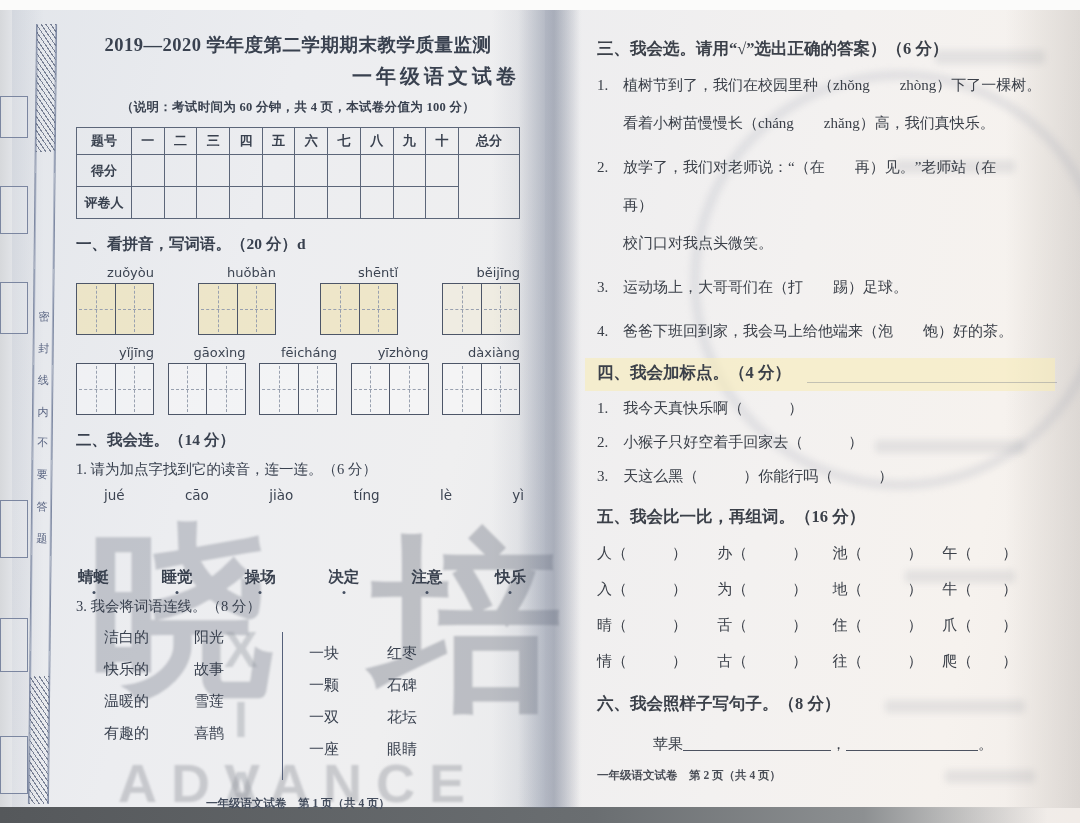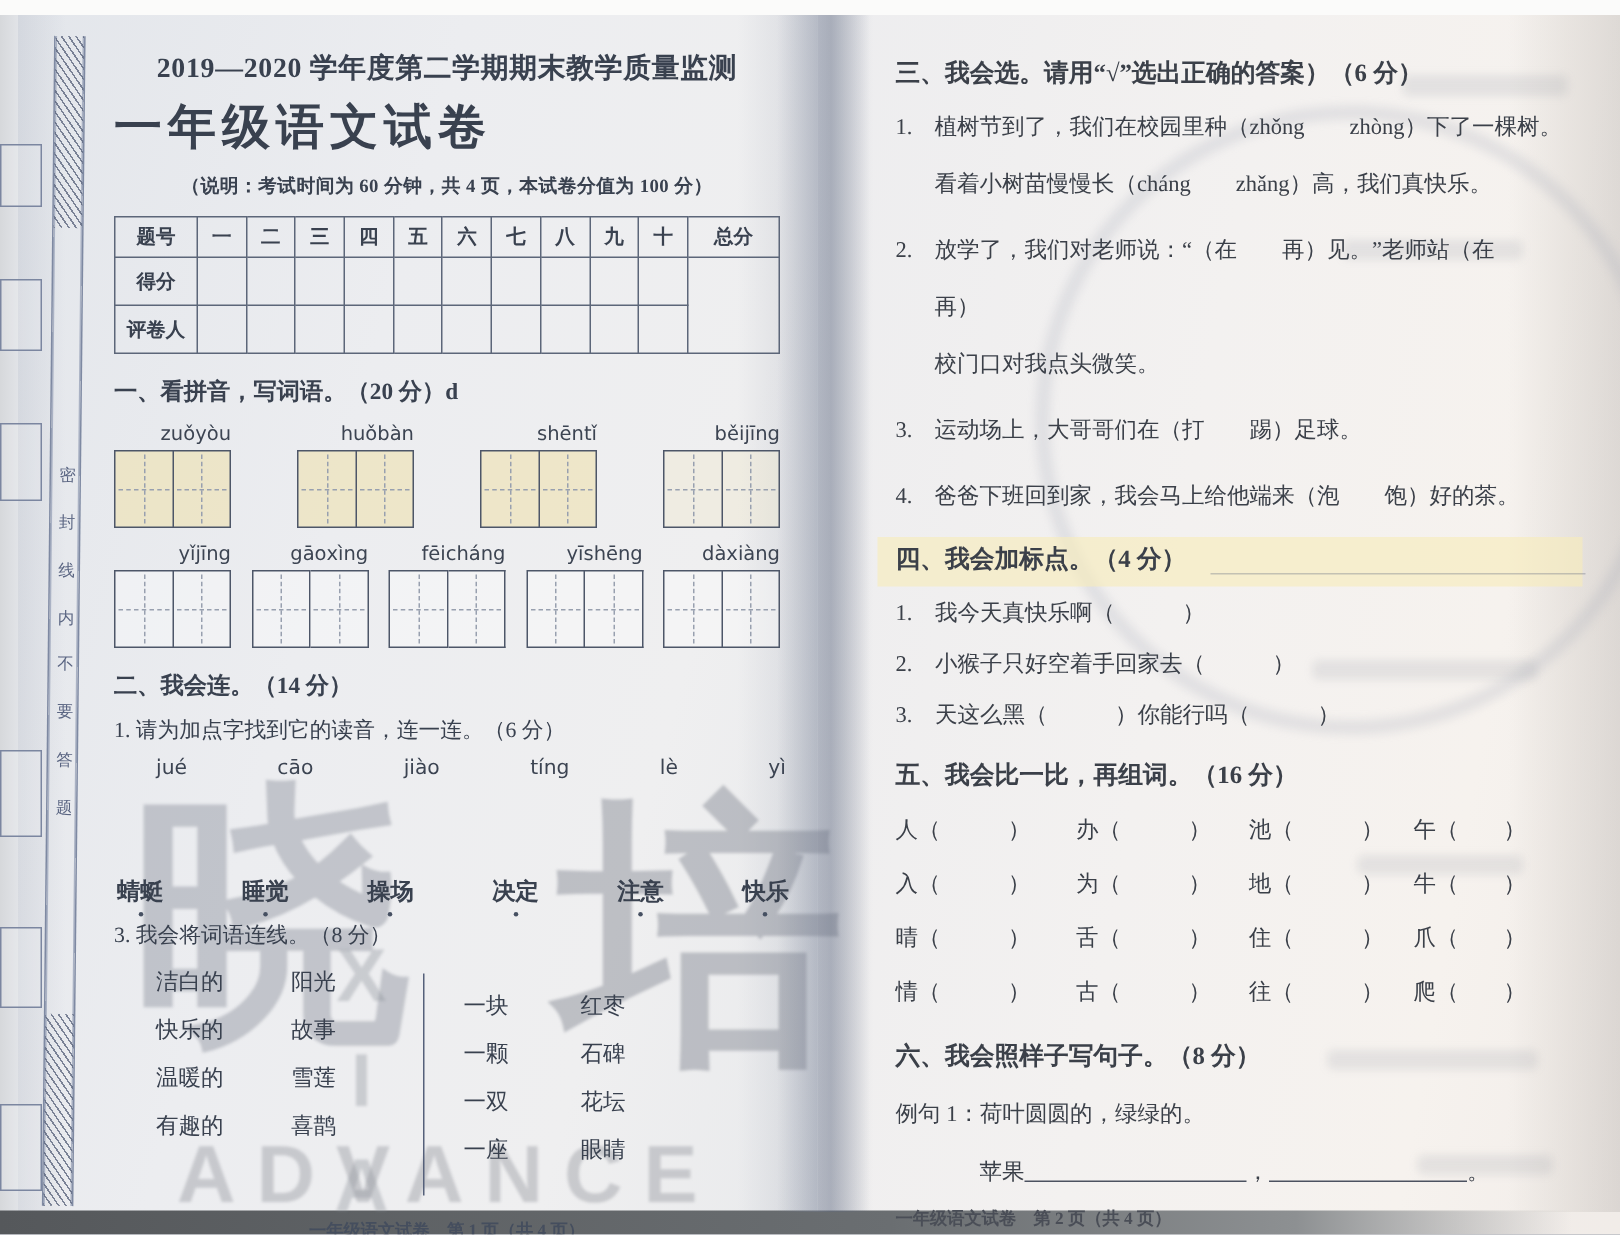--- a/index.html
+++ b/index.html
@@ -50,21 +50,21 @@
 
   
   .ink1{color:#39414f;}
   .ink2{color:#3b4049;}
   .content{position:absolute;z-index:6;}
   .c1{left:64px;top:22px;width:444px;}
   .c2{left:52px;top:28px;width:450px;}
 
   
   .title1{font-size:18.5px;font-weight:700;text-align:center;letter-spacing:.5px;}
-  .title2{font-size:32px;font-weight:700;text-align:left;letter-spacing:4px;margin-top:6px;}
+  .title2{font-size:20px;font-weight:700;text-align:right;letter-spacing:4px;margin-top:6px;}
   .note{font-size:12.5px;font-weight:700;text-align:center;margin-top:9px;letter-spacing:.3px;}
   table.score{border-collapse:collapse;margin-top:11px;width:100%;}
   table.score td{border:1px solid #5c6679;font-size:13px;text-align:center;color:#39414f;
     height:26px;padding:0 2px;font-weight:700;}
   table.score td.lbl{width:50px;}
   table.score td.tot{width:56px;}
   table.score tr.r2 td,table.score tr.r3 td{height:31px;}
   .sect{font-size:15.5px;font-weight:700;margin-top:15px;}
   .pingroups{display:flex;justify-content:space-between;margin-top:10px;}
   .pgroup{width:78px;}
@@ -259,21 +259,21 @@
               <span>cháng</span>
             </div>
           <div class="boxpair">
               <div class="sq"></div>
               <div class="sq"></div>
             </div>
         </div>
         <div class="pgroup">
           <div class="pinpair">
               <span>yī</span>
-              <span>shēng</span>
+              <span>zhòng</span>
             </div>
           <div class="boxpair">
               <div class="sq"></div>
               <div class="sq"></div>
             </div>
         </div>
         <div class="pgroup">
           <div class="pinpair">
               <span>dà</span>
               <span>xiàng</span>
@@ -398,21 +398,20 @@
         <span>舌（　　　）</span>
         <span>住（　　　）</span>
         <span>爪（　　）</span>
         <span>情（　　　）</span>
         <span>古（　　　）</span>
         <span>往（　　　）</span>
         <span>爬（　　）</span>
       </div>
 
       <div class="sect2" style="margin-top:22px;">六、我会照样子写句子。（8 分）</div>
-      <div class="ex">例句 1：荷叶圆圆的，绿绿的。</div>
 
       <div class="ansline">
         <span>苹果</span><span class="blank"></span><span>，</span><span class="blank b2"></span><span>。</span>
       </div>
 
       <div class="footer2">一年级语文试卷　第 2 页（共 4 页）</div>
     </div>
 
     <div class="smudge" style="left:390px;top:40px;width:110px;height:14px;"></div>
     <div class="smudge" style="left:350px;top:150px;width:120px;height:13px;"></div>

